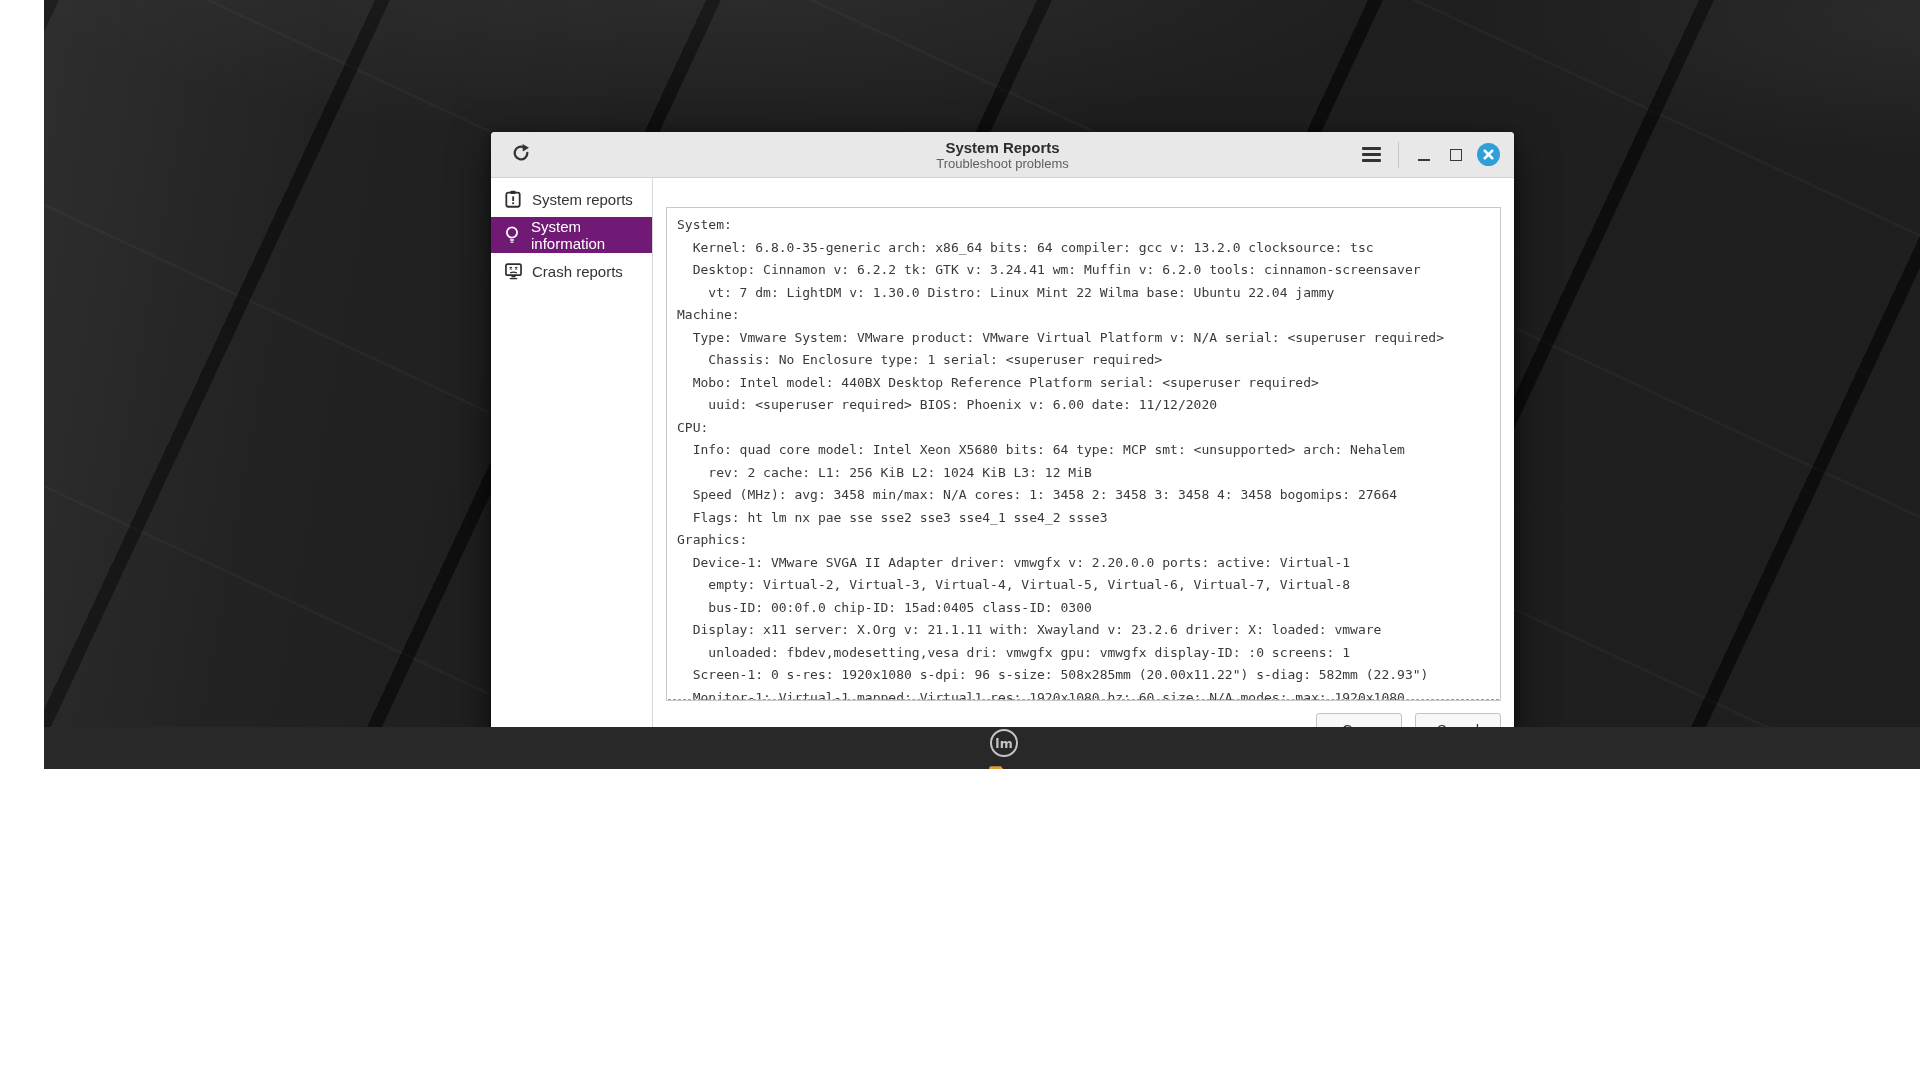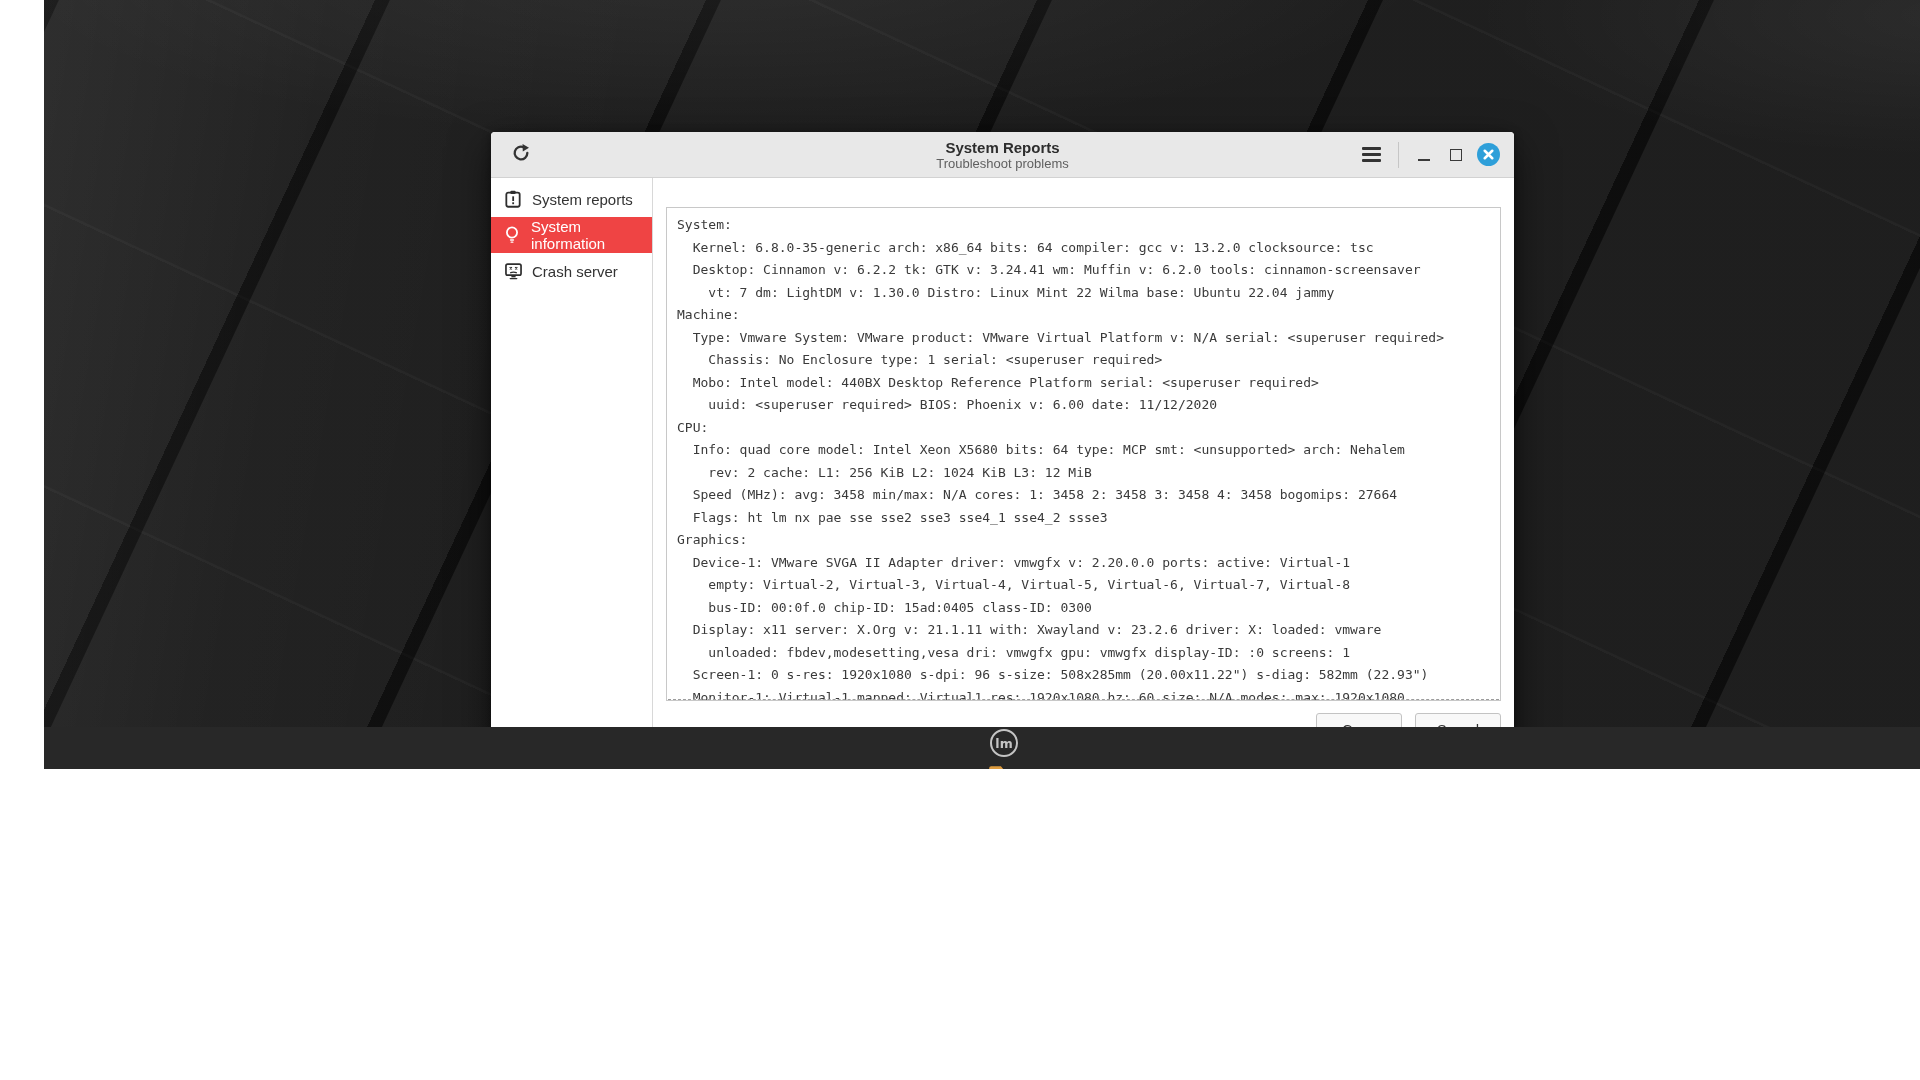--- a/index.html
+++ b/index.html
@@ -44,21 +44,21 @@
   .btn-max { width:22px; height:22px; margin-right:10px; display:flex; align-items:center; justify-content:center; }
   .btn-max i { display:block; width:12px; height:12px; border:1.5px solid #3a3a3a; }
   .btn-close { width:23px; height:23px; border-radius:50%; background:#2e9fd9; display:flex; align-items:center; justify-content:center; }
 
   .win-body { flex:1 1 auto; display:flex; min-height:0; }
 
   
   .sidebar { width:162px; flex:0 0 auto; background:#ffffff; border-right:1px solid #d8d8d8; padding-top:3px; }
   .side-item { height:36px; display:flex; align-items:center; gap:10px; padding-left:13px; font-size:15px; color:#333; cursor:default; }
   .side-item .ic { width:18px; display:flex; justify-content:center; }
-  .side-item.selected { background:#ef4444; color:#ffffff; }
+  .side-item.selected { background:#701a75; color:#ffffff; }
   .side-item.selected svg .ln { stroke:#ffffff; }
   .side-item.selected svg .fl { fill:#ffffff; }
   .side-item svg .ln { stroke:#2e2e2e; }
   .side-item svg .fl { fill:#2e2e2e; }
 
   
   .content { flex:1 1 auto; display:flex; flex-direction:column; padding:29px 13px; min-width:0; }
   .textview {
     flex:1 1 auto; border:1px solid #c8c8c8; background:#fff; position:relative; overflow:hidden;
   }
@@ -158,21 +158,21 @@
         <div class="side-item">
           <span class="ic">
             <svg width="17" height="17" viewBox="0 0 16 16">
               <rect class="ln" x="0.9" y="1.1" width="14.2" height="10.4" rx="1.6" fill="none" stroke-width="1.6"></rect>
               <path class="ln" d="M4.4 3.9 l2.1 2.1 M6.5 3.9 l-2.1 2.1 M9.5 3.9 l2.1 2.1 M11.6 3.9 l-2.1 2.1" stroke-width="1.1" fill="none"></path>
               <path class="ln" d="M4.9 9.3 Q8 7.8 11.1 9.3" stroke-width="1.2" fill="none"></path>
               <rect class="fl" x="6" y="12.1" width="4" height="1.4"></rect>
               <rect class="fl" x="4.3" y="14" width="7.4" height="1.4" rx="0.7"></rect>
             </svg>
           </span>
-          <span>Crash server</span>
+          <span>Crash reports</span>
         </div>
       </div>
 
       <div class="content">
         <div class="textview">
           <div class="report-pre">System:
   Kernel: 6.8.0-35-generic arch: x86_64 bits: 64 compiler: gcc v: 13.2.0 clocksource: tsc
   Desktop: Cinnamon v: 6.2.2 tk: GTK v: 3.24.41 wm: Muffin v: 6.2.0 tools: cinnamon-screensaver
     vt: 7 dm: LightDM v: 1.30.0 Distro: Linux Mint 22 Wilma base: Ubuntu 22.04 jammy
 Machine:

